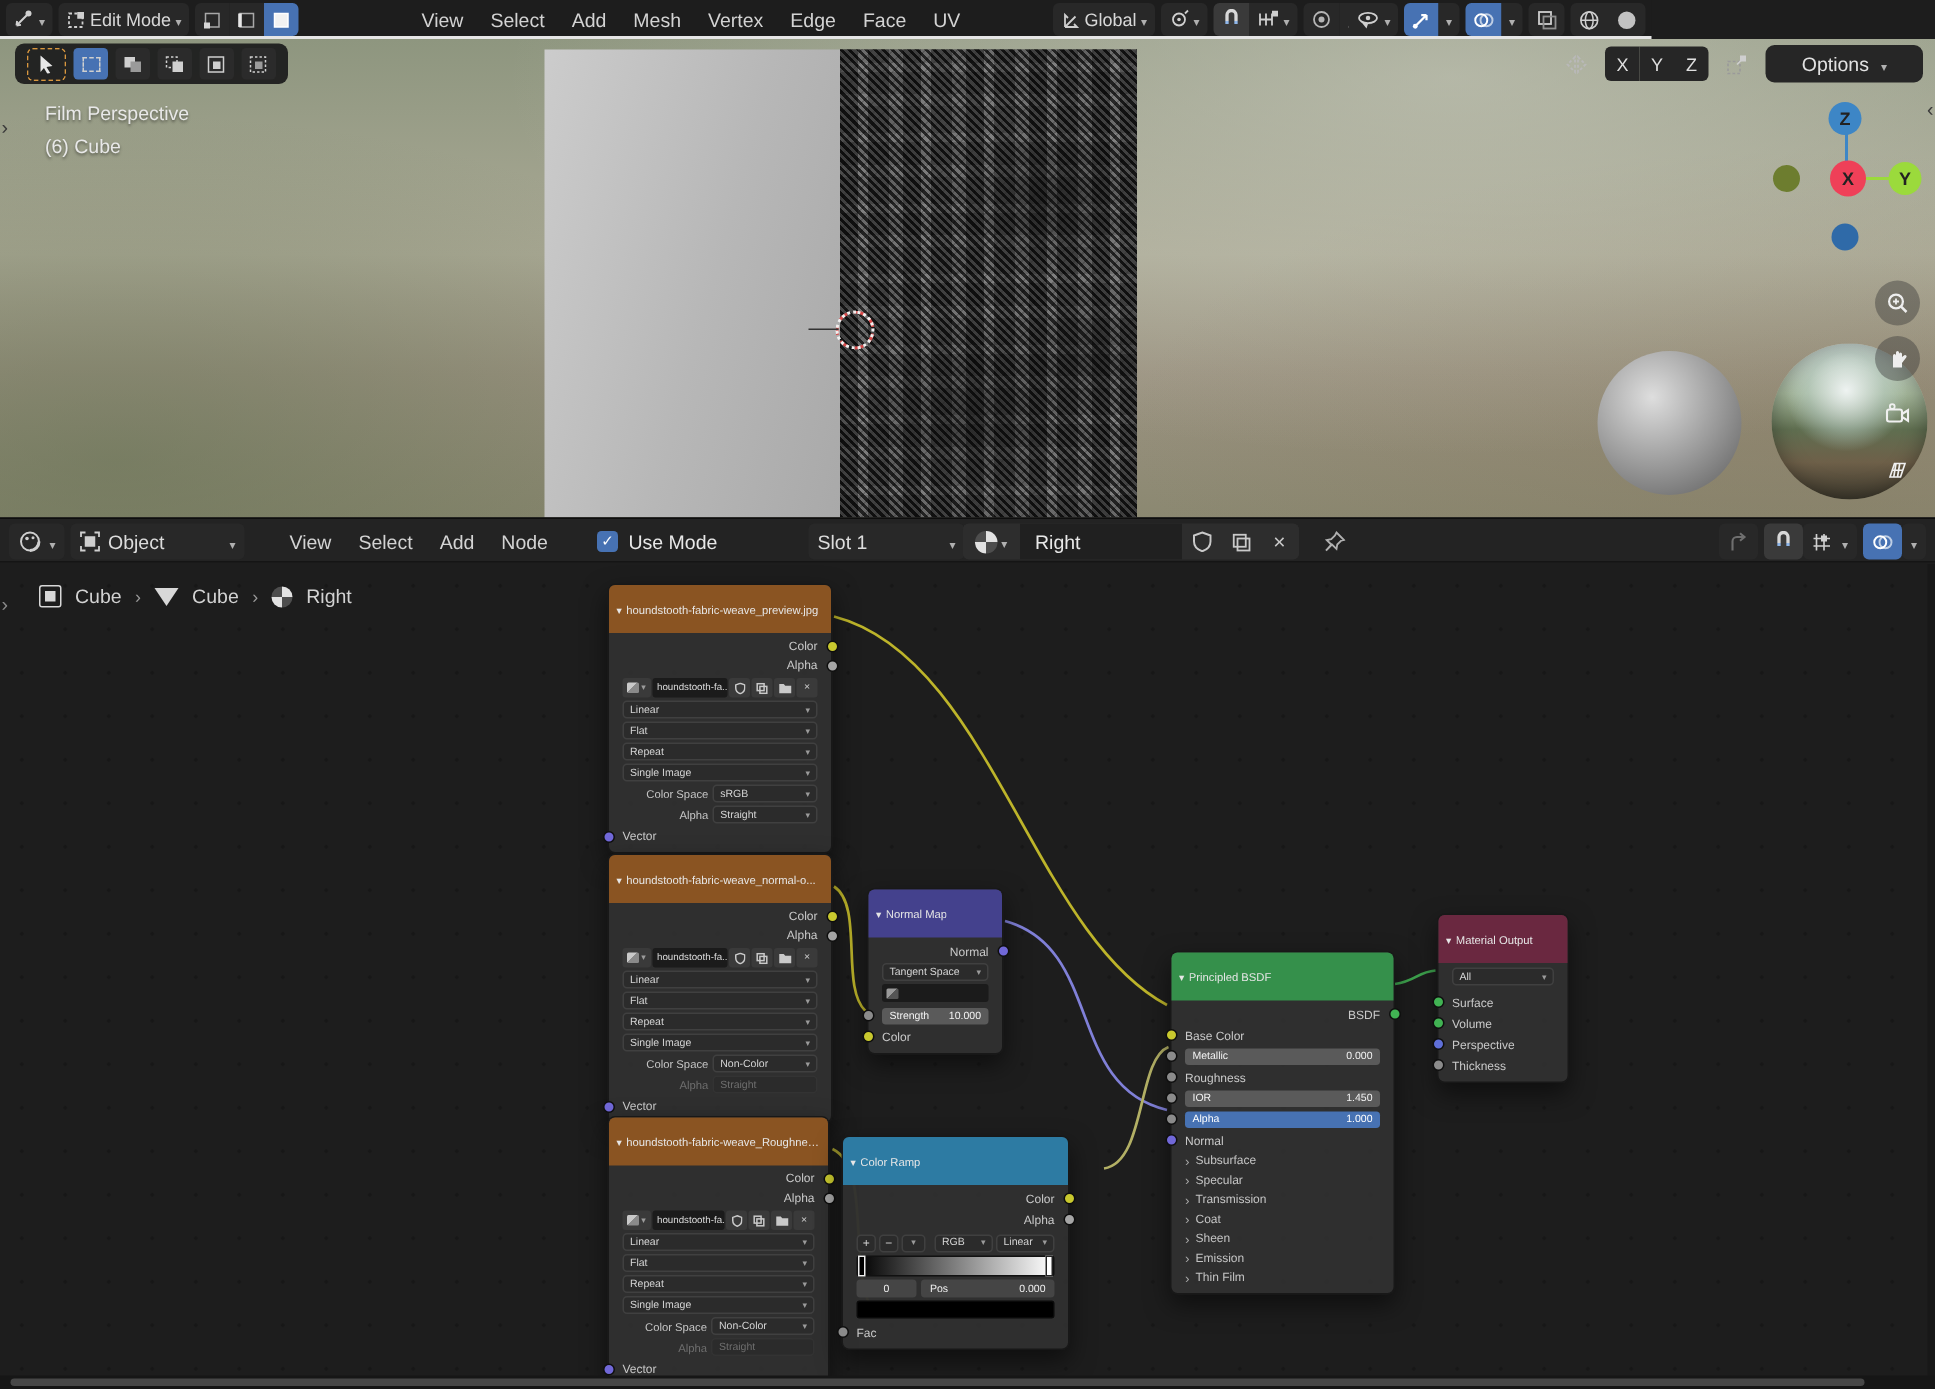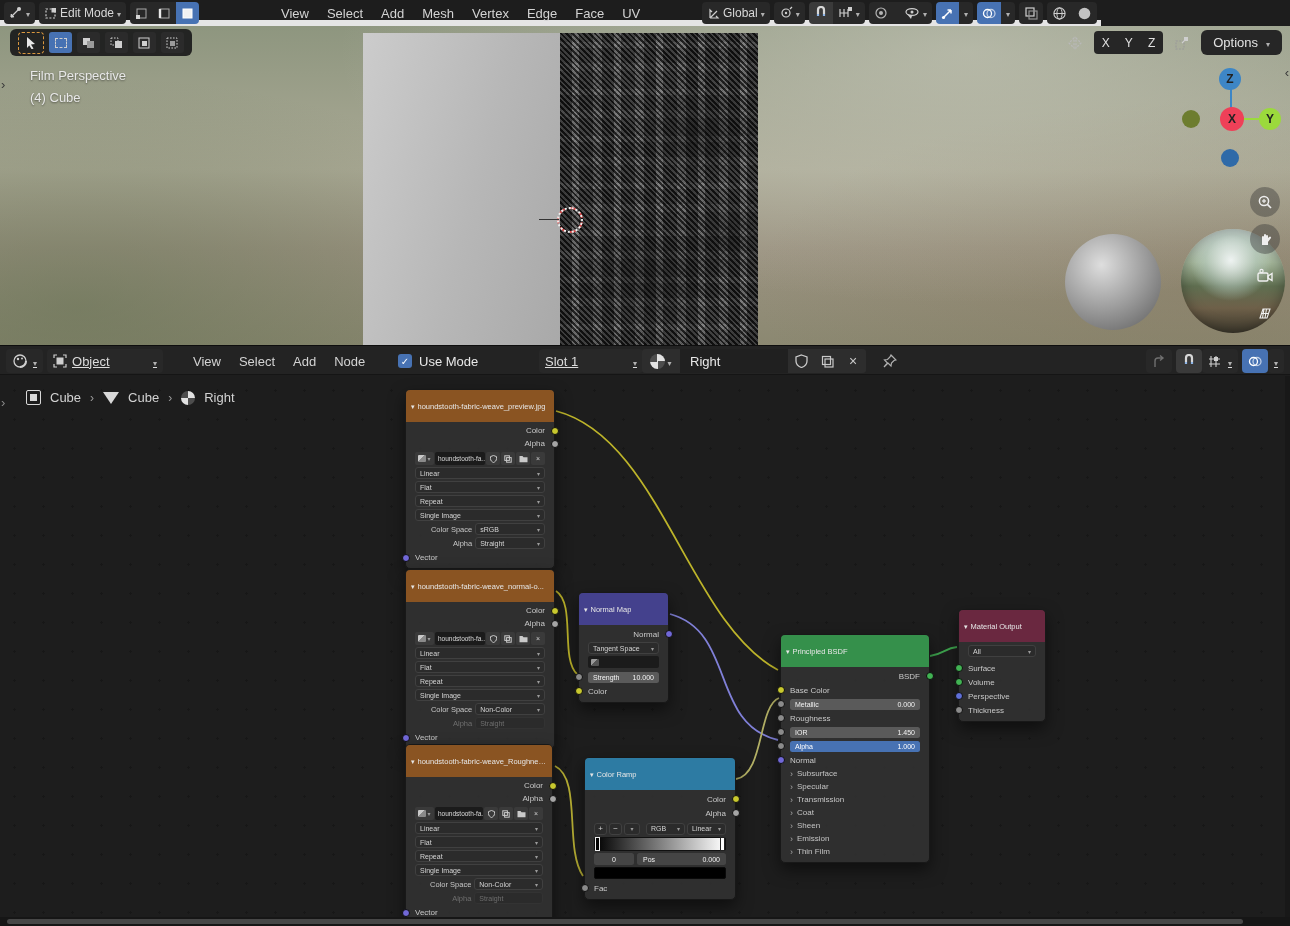--- a/index.html
+++ b/index.html
@@ -2,21 +2,21 @@
 <html><head>
 <meta charset="utf-8">
 <style>
   * { margin:0; padding:0; box-sizing:border-box; }
   html,body { width:1290px; height:926px; overflow:hidden; background:#1d1d1d;
     font-family:"Liberation Sans","DejaVu Sans",sans-serif; }
   #root { position:relative; width:1290px; height:926px; }
 
   
   #top-header { position:absolute; left:0; top:0; width:1101px; height:26px;
-    background:#1d1d1d; border-bottom:6px solid #e5e5e5; z-index:40; }
+    background:#1d1d1d; border-bottom:2px solid #e5e5e5; z-index:40; }
   .habs { position:absolute; top:0; height:26px; display:flex; align-items:center; gap:4px; }
   .hbtn { height:22px; background:#282828; border-radius:4px; display:flex; align-items:center;
     gap:3px; padding:0 5px; color:#d8d8d8; font-size:12px; }
   .hbtn.active { background:#4772b3; }
   .cv::after { content:"▾"; font-size:8px; color:#b0b0b0; line-height:1; }
   .menu-item { color:#d3d3d3; font-size:13px; padding:0 9px; height:26px; display:flex; align-items:center; border-radius:4px; }
   .seg { display:flex; }
   .seg .hbtn { border-radius:0; }
   .seg .hbtn:first-child { border-radius:4px 0 0 4px; }
   .seg .hbtn:last-child { border-radius:0 4px 4px 0; }
@@ -28,21 +28,21 @@
     border-radius:6px; display:flex; align-items:center; gap:5px; padding:0 8px; }
   .tool-btn { width:26px; height:22px; border-radius:4px; display:flex; align-items:center; justify-content:center; }
   .tool-btn.tweak { border:1px dashed #d9973f; }
   .selmode-btn { width:23px; height:21px; border-radius:3px; display:flex; align-items:center; justify-content:center; background:#2b2b2b; }
   .selmode-btn.active { background:#4772b3; }
   .boxico { width:12px; height:10px; border:1px dashed #cfcfcf; }
   #tool-right { position:absolute; right:8px; top:2px; height:27px; display:flex; align-items:center; gap:6px; }
   .xyz-btn { width:23px; height:23px; background:#262626; color:#e0e0e0; font-size:12px;
     display:flex; align-items:center; justify-content:center; }
   .optpill { height:25px; background:#262626; border-radius:6px; color:#e2e2e2; font-size:13px;
-    display:flex; align-items:center; gap:8px; padding:0 12px; }
+    display:flex; align-items:center; gap:8px; padding:0 24px; }
 
   
   #viewport { position:absolute; left:0; top:26px; width:1290px; height:319px; overflow:hidden;
     background:
       radial-gradient(900px 360px at 75% 8%, rgba(208,208,196,.55), transparent 70%),
       radial-gradient(700px 330px at 6% 88%, rgba(95,110,78,.5), transparent 70%),
       radial-gradient(620px 260px at 93% 82%, rgba(132,120,94,.45), transparent 72%),
       linear-gradient(180deg,#8e967f 0%,#aaa995 45%,#9b9381 70%,#8b8871 100%); }
   #cube-left { position:absolute; left:363px; top:7px; width:197px; height:312px;
     background:linear-gradient(105deg,#cccccc,#b7b7b7 55%,#a9a9a9); }
@@ -78,21 +78,21 @@
     background:
       radial-gradient(circle at 48% 30%, rgba(242,246,246,.95), rgba(185,205,195,.55) 28%, transparent 45%),
       linear-gradient(180deg,#cfdad6 0%,#a5b79b 32%,#5f6e50 55%,#6e6049 76%,#3c382c 100%);
     box-shadow:inset 0 0 14px rgba(0,0,0,.35); }
 
   
   #shader-header { position:absolute; left:0; top:345px; width:1290px; height:30px;
     background:#232323; border-top:1px solid #0e0e0e; border-bottom:1px solid #151515; z-index:40; }
   .sabs { position:absolute; top:0; height:30px; display:flex; align-items:center; gap:4px; }
   .sbtn { height:24px; background:#282828; border-radius:4px; display:flex; align-items:center;
-    gap:5px; padding:0 6px; color:#dcdcdc; font-size:13px;text-decoration:underline; }
+    gap:5px; padding:0 6px; color:#dcdcdc; font-size:13px; }
   .sbtn.blue { background:#4772b3; }
   .checkbox { width:14px; height:14px; background:#4772b3; border-radius:3px; color:#fff;
     display:flex; align-items:center; justify-content:center; }
   .checkbox::after { content:"✓"; font-size:10px; }
   .matgroup { display:flex; height:24px; background:#2d2d2d; border-radius:4px; overflow:hidden; }
   .matgroup > * { display:flex; align-items:center; }
   .matname { background:#202020; color:#e8e8e8; font-size:13px; padding:0 10px; width:108px; }
   .mat-ic-btn { width:26px; justify-content:center; background:#2d2d2d; color:#c9c9c9; }
   .sphere-ic { width:15px; height:15px; border-radius:50%;
     background:conic-gradient(#e2e2e2 0 90deg,#4d4d4d 90deg 180deg,#e2e2e2 180deg 270deg,#4d4d4d 270deg 360deg); }
@@ -179,21 +179,21 @@
     <div id="cube-left"></div>
     <div id="cube-right">
       <div class="blotch"></div>
     </div>
     <div id="cursor3d">
       <div class="ring"></div>
       <div class="ring2"></div>
       <div class="hline"></div>
     </div>
     <div class="vp-text" style="left:30px;top:42px">Film Perspective</div>
-    <div class="vp-text" style="left:30px;top:64px">(4) Cube</div>
+    <div class="vp-text" style="left:30px;top:64px">(6) Cube</div>
     <div class="edge-toggle" style="left:1px;top:52px">›</div>
     <div class="edge-toggle" style="right:1px;top:40px">‹</div>
 
     <div class="axis-line" style="left:1230px;top:62px;width:2px;height:22px;background:#3d86c6"></div>
     <div class="axis-line" style="left:1243px;top:92px;width:18px;height:2px;background:#9bda3c"></div>
     <div class="axis-ball" style="left:1219px;top:42px;width:22px;height:22px;background:#3d86c6">Z</div>
     <div class="axis-ball" style="left:1220px;top:81px;width:24px;height:24px;background:#ef4058;">X</div>
     <div class="axis-ball" style="left:1259px;top:82px;width:22px;height:22px;background:#9bda3c">Y</div>
     <div class="axis-ball" style="left:1182px;top:84px;width:18px;height:18px;background:#6d7d2f"></div>
     <div class="axis-ball" style="left:1221px;top:123px;width:18px;height:18px;background:#2f6aa8"></div>
@@ -835,21 +835,21 @@
               <span>10.000</span>
             </span>
           </div>
         <div class="nrow tall">
             <span class="sock l s-yellow"></span>
             <span>Color</span>
           </div>
       </div>
     </div>
 
-    <div class="node" style="left:584px;top:381px;width:152px">
+    <div class="node" style="left:561px;top:381px;width:152px">
       <div class="nhead h-conv">
           <span class="hcoll"></span>
           <span class="ntitle">Color Ramp</span>
         </div>
       <div class="nbody">
         <div class="nrow tall out">
             <span>Color</span>
             <span class="sock r s-yellow"></span>
           </div>
         <div class="nrow tall out">

